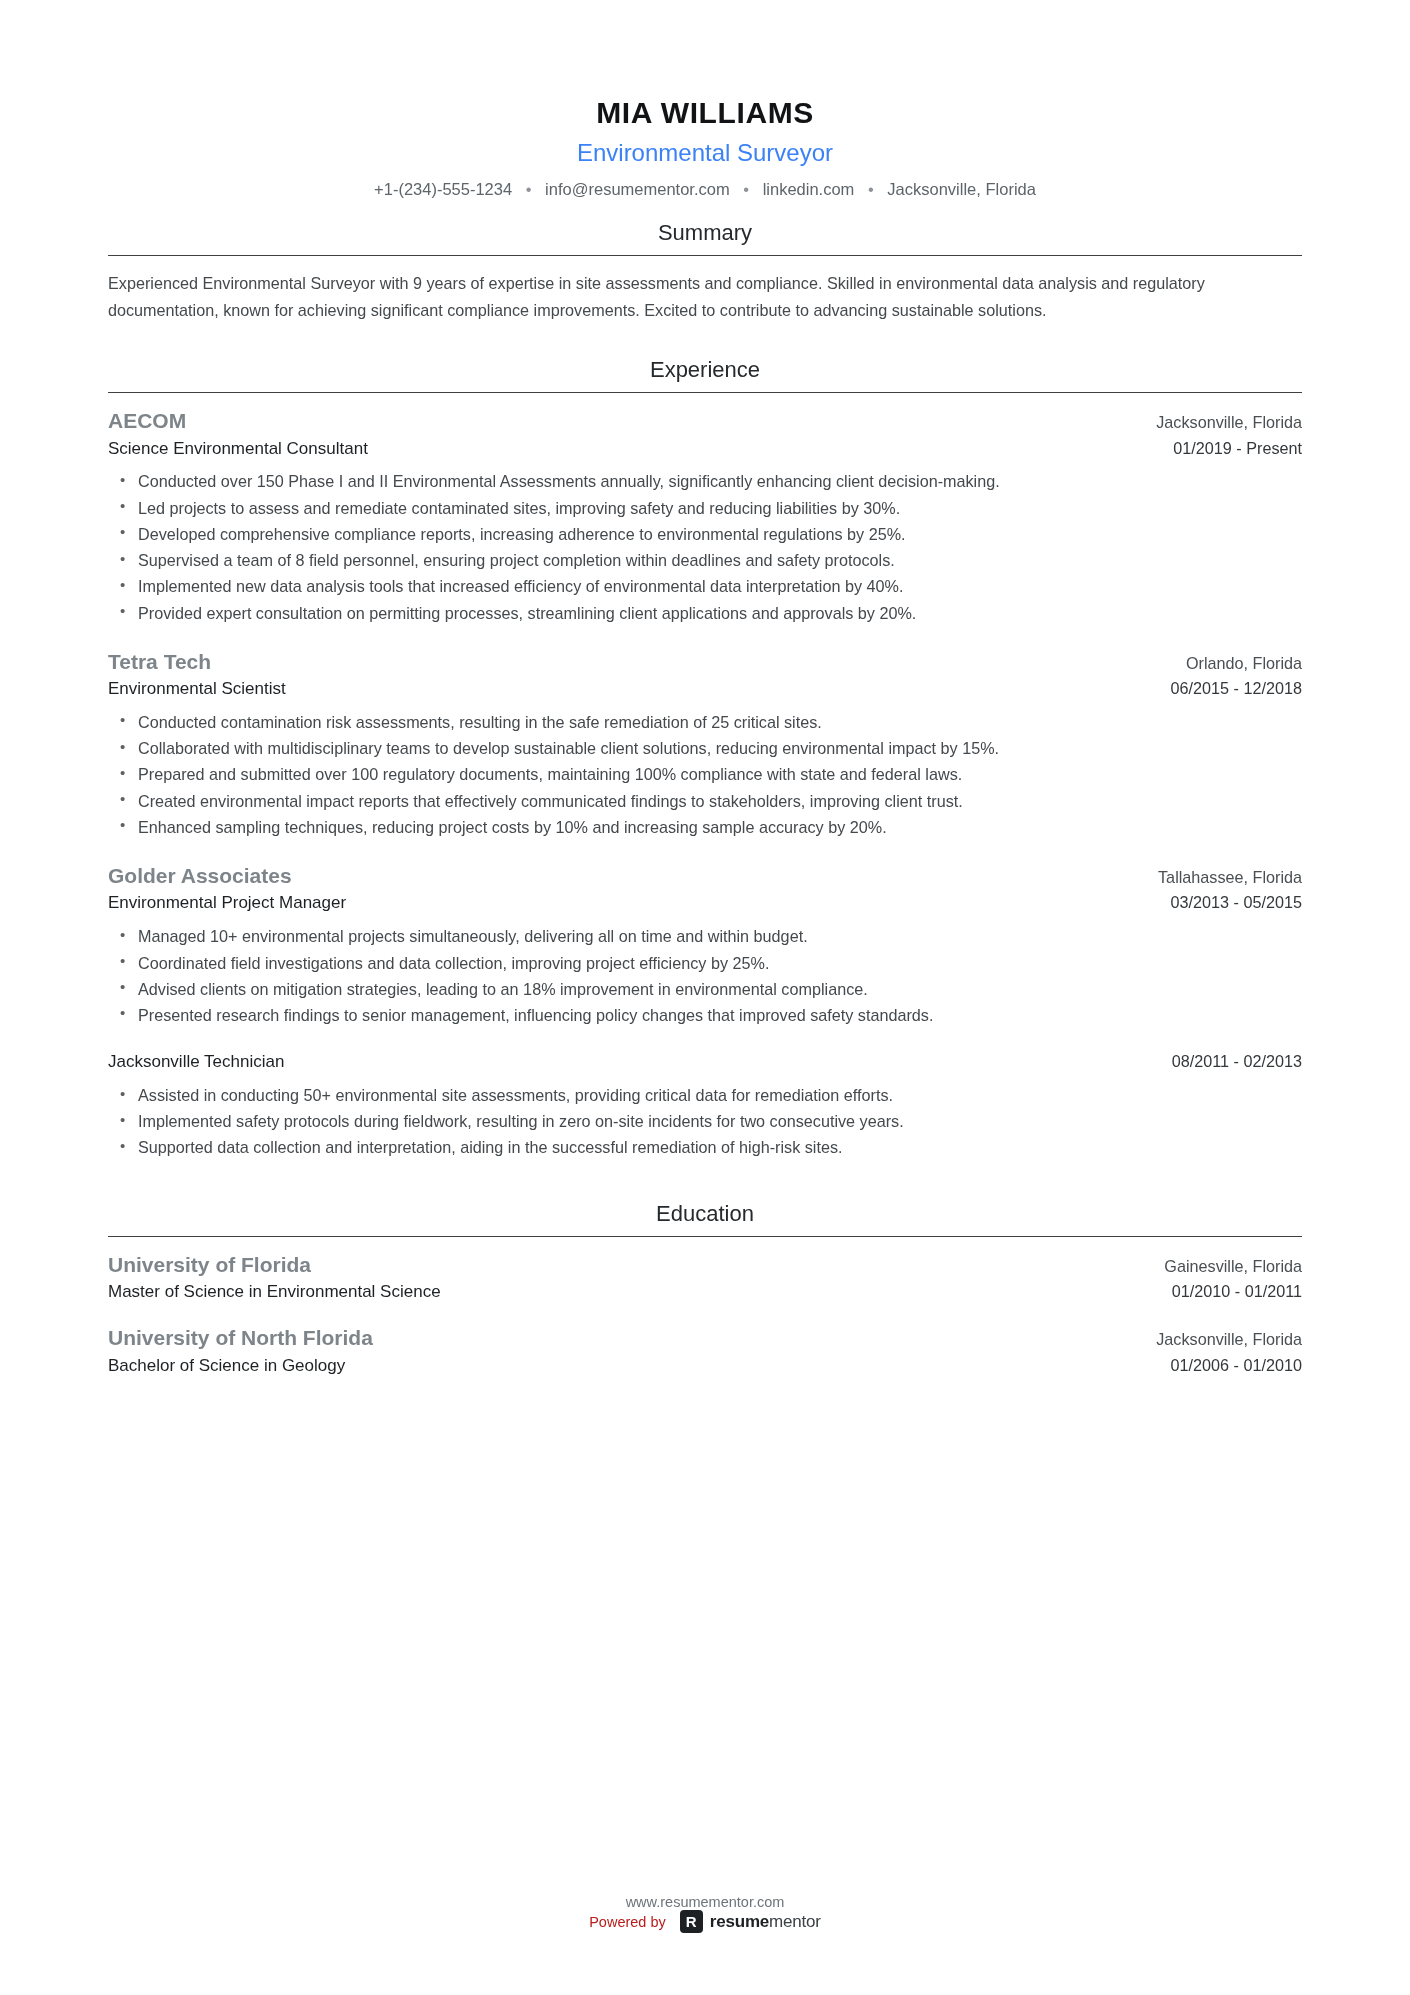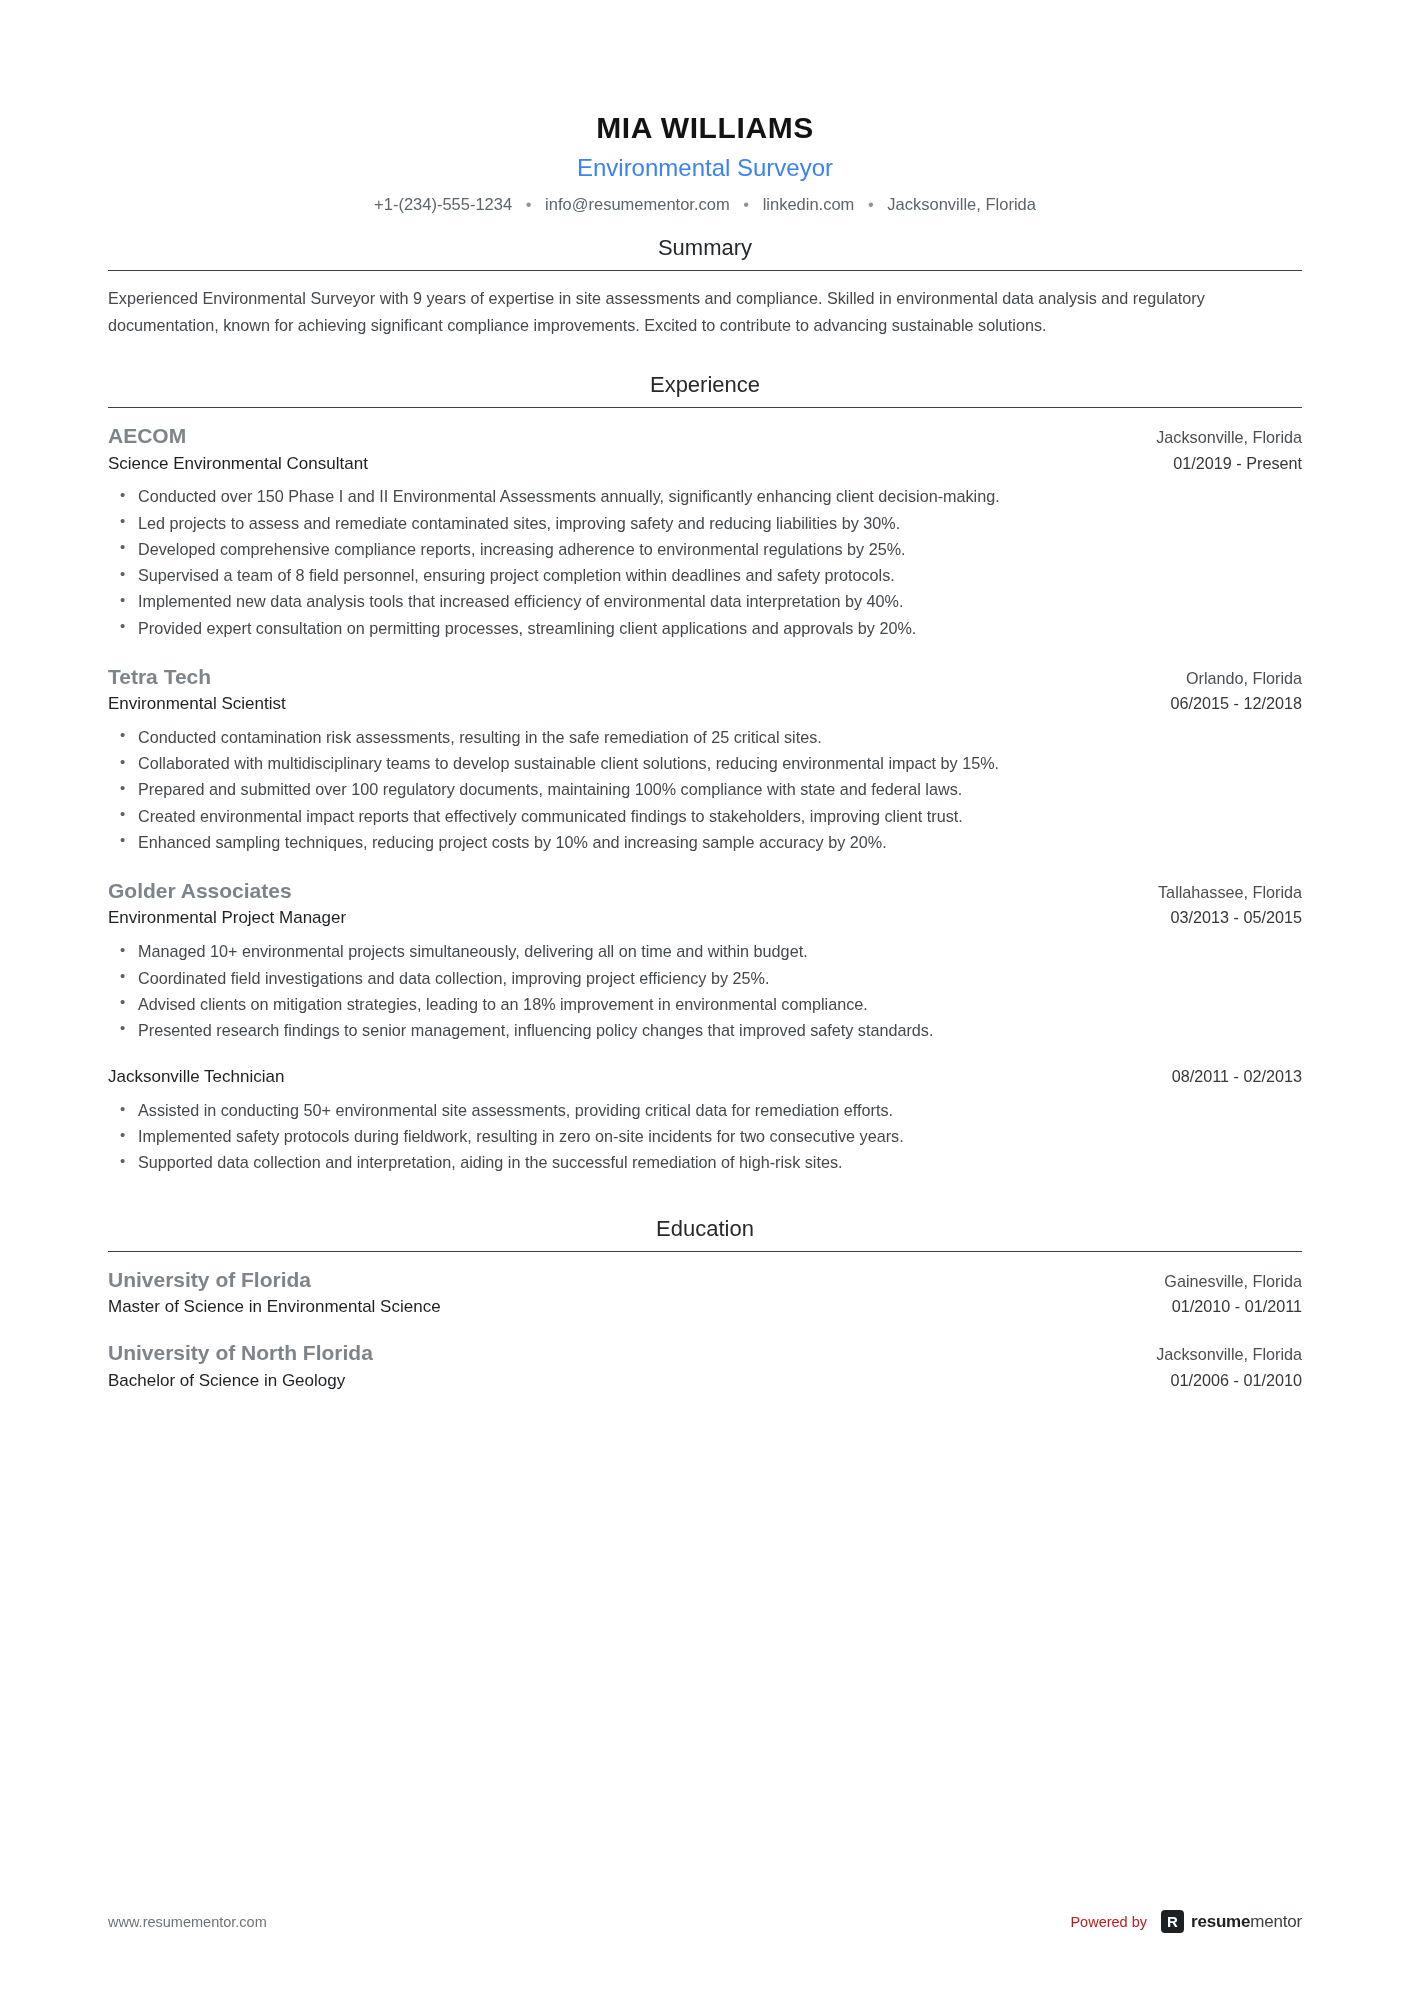--- a/index.html
+++ b/index.html
@@ -12,21 +12,21 @@
     height: 1995px;
     font-family: "Liberation Sans", sans-serif;
     color: #2f3437;
     -webkit-font-smoothing: antialiased;
   }
   .page {
     position: relative;
     width: 1410px;
     height: 1995px;
     box-sizing: border-box;
-    padding: 15px 108px;
+    padding: 0 108px;
     background: #ffffff;
   }
 
   
   .header {
     padding-top: 96px;
     text-align: center;
   }
   .full-name {
     font-size: 30px;
@@ -138,20 +138,21 @@
 
   
   .footer {
     position: absolute;
     left: 108px;
     right: 108px;
     bottom: 62px;
     display: flex;
     justify-content: space-between;
     align-items: center;
+    flex-direction: column;
   }
   .footer-url {
     font-size: 14.5px;
     color: #6d7479;
   }
   .footer-right {
     display: flex;
     align-items: center;
     gap: 14px;
   }

